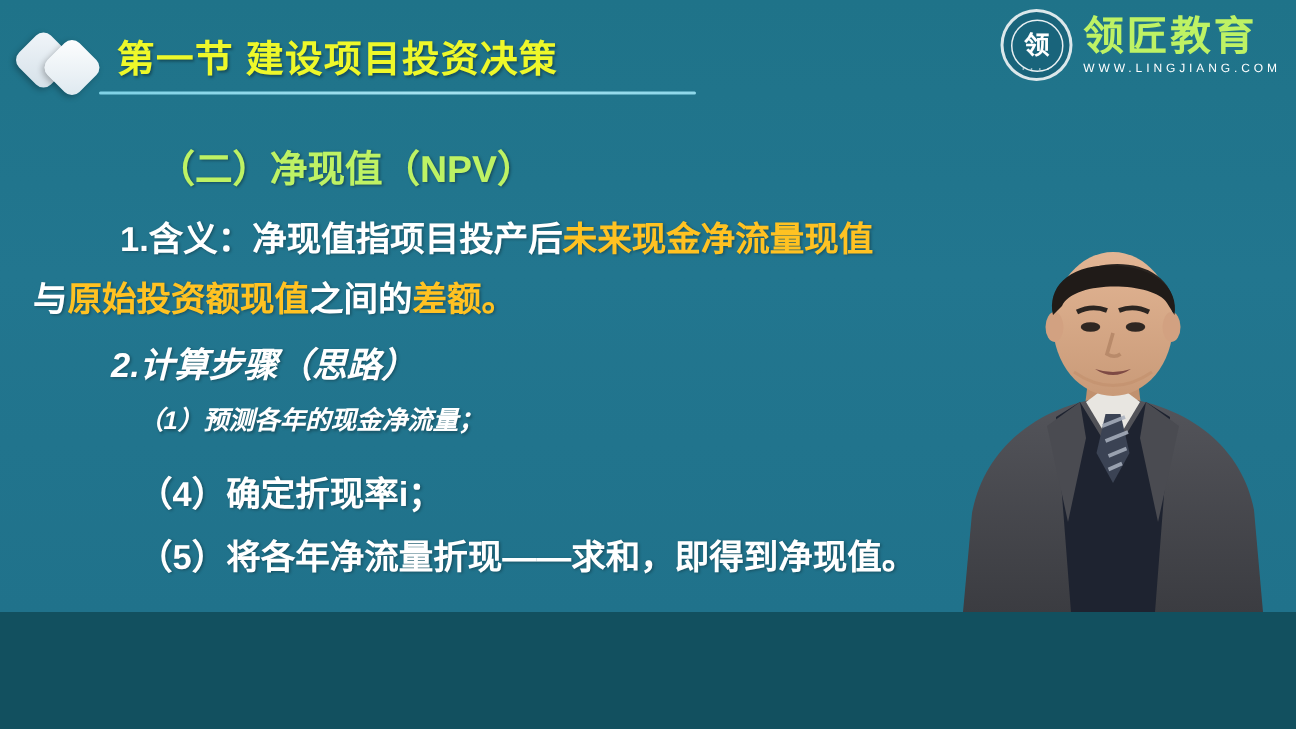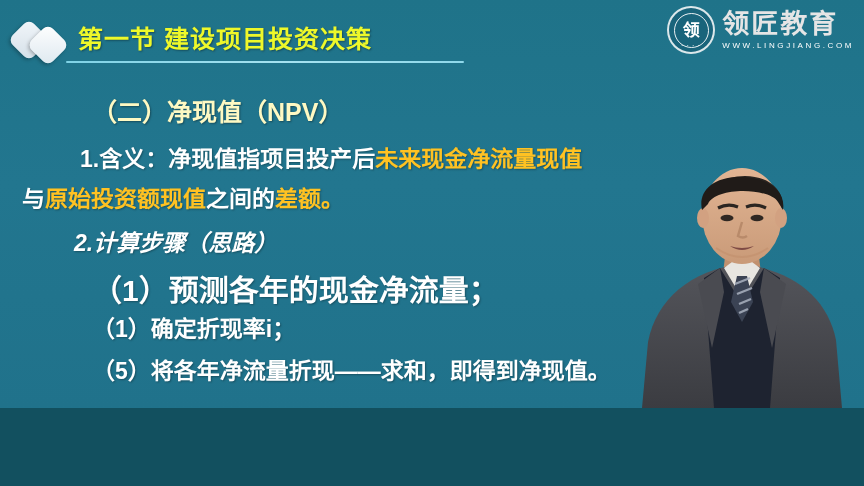--- a/index.html
+++ b/index.html
@@ -122,21 +122,21 @@
     transform: translateX(-50%);
     font-size: 4px;
     letter-spacing: 1.5px;
     color: rgba(255,255,255,0.75);
     white-space: nowrap;
   }
   .brand-text { display: flex; flex-direction: column; }
   .brand-name {
     font-size: 27px;
     font-weight: bold;
-    color: #e5e5e5;
+    color: #bef264;
     letter-spacing: 2px;
     line-height: 1.08;
   }
   .brand-url {
     font-size: 8px;
     color: #ffffff;
     letter-spacing: 2.6px;
     margin-top: 2px;
     white-space: nowrap;
   }
@@ -149,32 +149,32 @@
     width: 660px;
   }
   .line {
     white-space: nowrap;
     color: #ffffff;
     font-weight: bold;
     text-shadow: 1px 1px 2px rgba(0,0,0,0.3);
   }
   .heading-npv {
     position: absolute;
-    left: 92px;
+    left: 105px;
     top: 4px;
     font-size: 25px;
-    color: #fef9c3;
+    color: #bef264;
     font-weight: bold;
     text-shadow: 1px 1px 2px rgba(0,0,0,0.35);
     white-space: nowrap;
   }
   .line-1a { position: absolute; left: 80px;  top: 52px;  font-size: 23px; }
   .line-1b { position: absolute; left: 22px;  top: 92px;  font-size: 23px; }
   .line-2  { position: absolute; left: 74px;  top: 136px; font-size: 23px; font-style: italic; }
-  .line-3  { position: absolute; left: 92px;  top: 178px; font-size: 30px; }
+  .line-3  { position: absolute; left: 92px;  top: 178px; font-size: 17px; font-style: italic; }
   .line-4  { position: absolute; left: 92px;  top: 222px; font-size: 23px; }
   .line-5  { position: absolute; left: 92px;  top: 264px; font-size: 23px; }
   .hl { color: #ffc222; }
 
   
   .presenter {
     position: absolute;
     right: 0;
     bottom: 0;
     width: 244px;
@@ -221,21 +221,21 @@
     </div>
 
     <div class="line line-1b">
       <span>与</span><span class="hl">原始投资额现值</span><span>之间的</span><span class="hl">差额。</span>
     </div>
 
     <div class="line line-2">2.计算步骤（思路）</div>
 
     <div class="line line-3">（1）预测各年的现金净流量；</div>
 
-    <div class="line line-4">（1）确定折现率i；</div>
+    <div class="line line-4">（4）确定折现率i；</div>
 
     <div class="line line-5">（5）将各年净流量折现——求和，即得到净现值。</div>
   </div>
 
   <div class="presenter">
     <svg width="244" height="256" viewBox="0 0 244 256">
       <defs>
         <linearGradient id="suitG" x1="0" y1="0" x2="0" y2="1">
           <stop offset="0%" stop-color="#54555b"></stop>
           <stop offset="100%" stop-color="#3b3c41"></stop>

